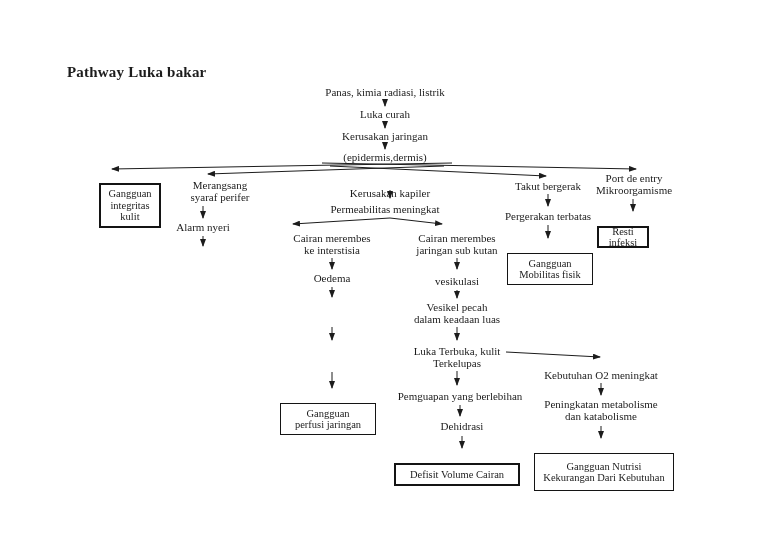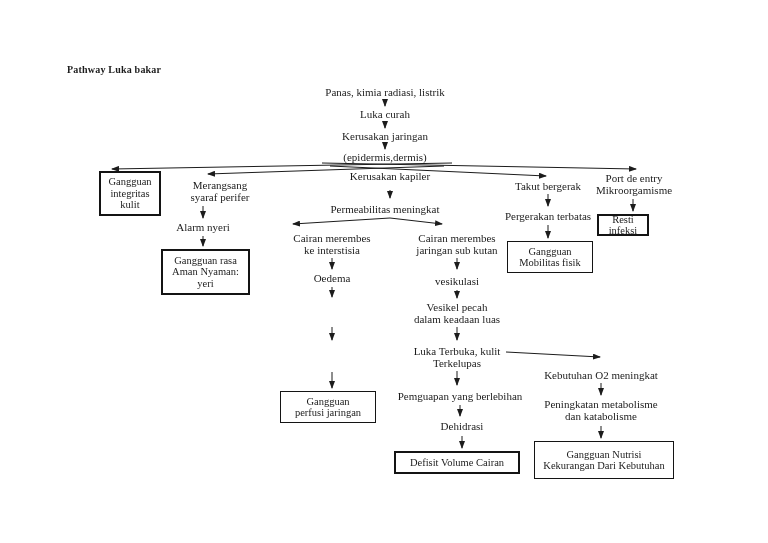--- a/index.html
+++ b/index.html
@@ -3,31 +3,31 @@
 <meta charset="utf-8">
 <style>
   html,body { margin:0; padding:0; background:#e8e8e8; }
   .canvas {
     position:relative; width:768px; height:543px; margin:0 auto;
     background:#ffffff; overflow:hidden;
     font-family:"Liberation Serif", serif; color:#1c1c1c;
   }
   .title {
     position:absolute; left:67px; top:64px;
-    font-size:10px; font-weight:bold; letter-spacing:0.2px;
+    font-size:15px; font-weight:bold; letter-spacing:0.2px;
   }
   .node {
     position:absolute; font-size:11px; line-height:11.5px;
     text-align:center; white-space:pre-line;
   }
   .box {
     position:absolute; display:flex; align-items:center; justify-content:center;
     box-sizing:border-box; background:#ffffff;
     border:1.5px solid #141414;
-    font-size:10.5px; line-height:11.5px; text-align:center; white-space:pre-line;
+    font-size:10.5px; line-height:11.5px; text-align:center; white-space:pre-line;margin-top:12px;
   }
   .box.med   { border-width:2px; }
   .box.thick { border-width:2.5px; }
   svg.arrows { position:absolute; left:0; top:0; width:768px; height:543px; }
   svg.arrows line, svg.arrows path { stroke:#1c1c1c; stroke-width:1; fill:none; }
 </style>
 </head>
 <body>
 
 <div class="canvas">
@@ -81,33 +81,30 @@
       <line x1="601" y1="426" x2="601" y2="438" marker-end="url(#ah)"></line>
     </g>
   </svg>
 
   <div class="title">Pathway Luka bakar</div>
 
   <div class="node" style="left:295px; top:87px;  width:180px">Panas, kimia radiasi, listrik</div>
   <div class="node" style="left:335px; top:109px; width:100px">Luka curah</div>
   <div class="node" style="left:325px; top:131px; width:120px">Kerusakan jaringan</div>
   <div class="node" style="left:325px; top:152px; width:120px">(epidermis,dermis)</div>
-  <div class="node" style="left:330px; top:171px; width:120px">Kerusakan kapiler</div>
+  <div class="node" style="left:330px; top:188px; width:120px">Kerusakan kapiler</div>
   <div class="node" style="left:315px; top:204px; width:140px">Permeabilitas meningkat</div>
 
   <div class="box med" style="left:99px; top:171px; width:62px; height:45px">Gangguan
 integritas
 kulit</div>
 
   <div class="node" style="left:180px; top:180px; width:80px">Merangsang
 syaraf perifer</div>
   <div class="node" style="left:163px; top:222px; width:80px">Alarm nyeri</div>
-  <div class="box thick" style="left:161px; top:249px; width:89px; height:46px">Gangguan rasa
-Aman Nyaman:
-yeri</div>
 
   <div class="node" style="left:287px; top:233px; width:90px">Cairan merembes
 ke interstisia</div>
   <div class="node" style="left:292px; top:273px; width:80px">Oedema</div>
   <div class="box" style="left:280px; top:391px; width:96px; height:32px">Gangguan
 perfusi jaringan</div>
 
   <div class="node" style="left:407px; top:233px; width:100px">Cairan merembes
 jaringan sub kutan</div>
   <div class="node" style="left:417px; top:276px; width:80px">vesikulasi</div>

